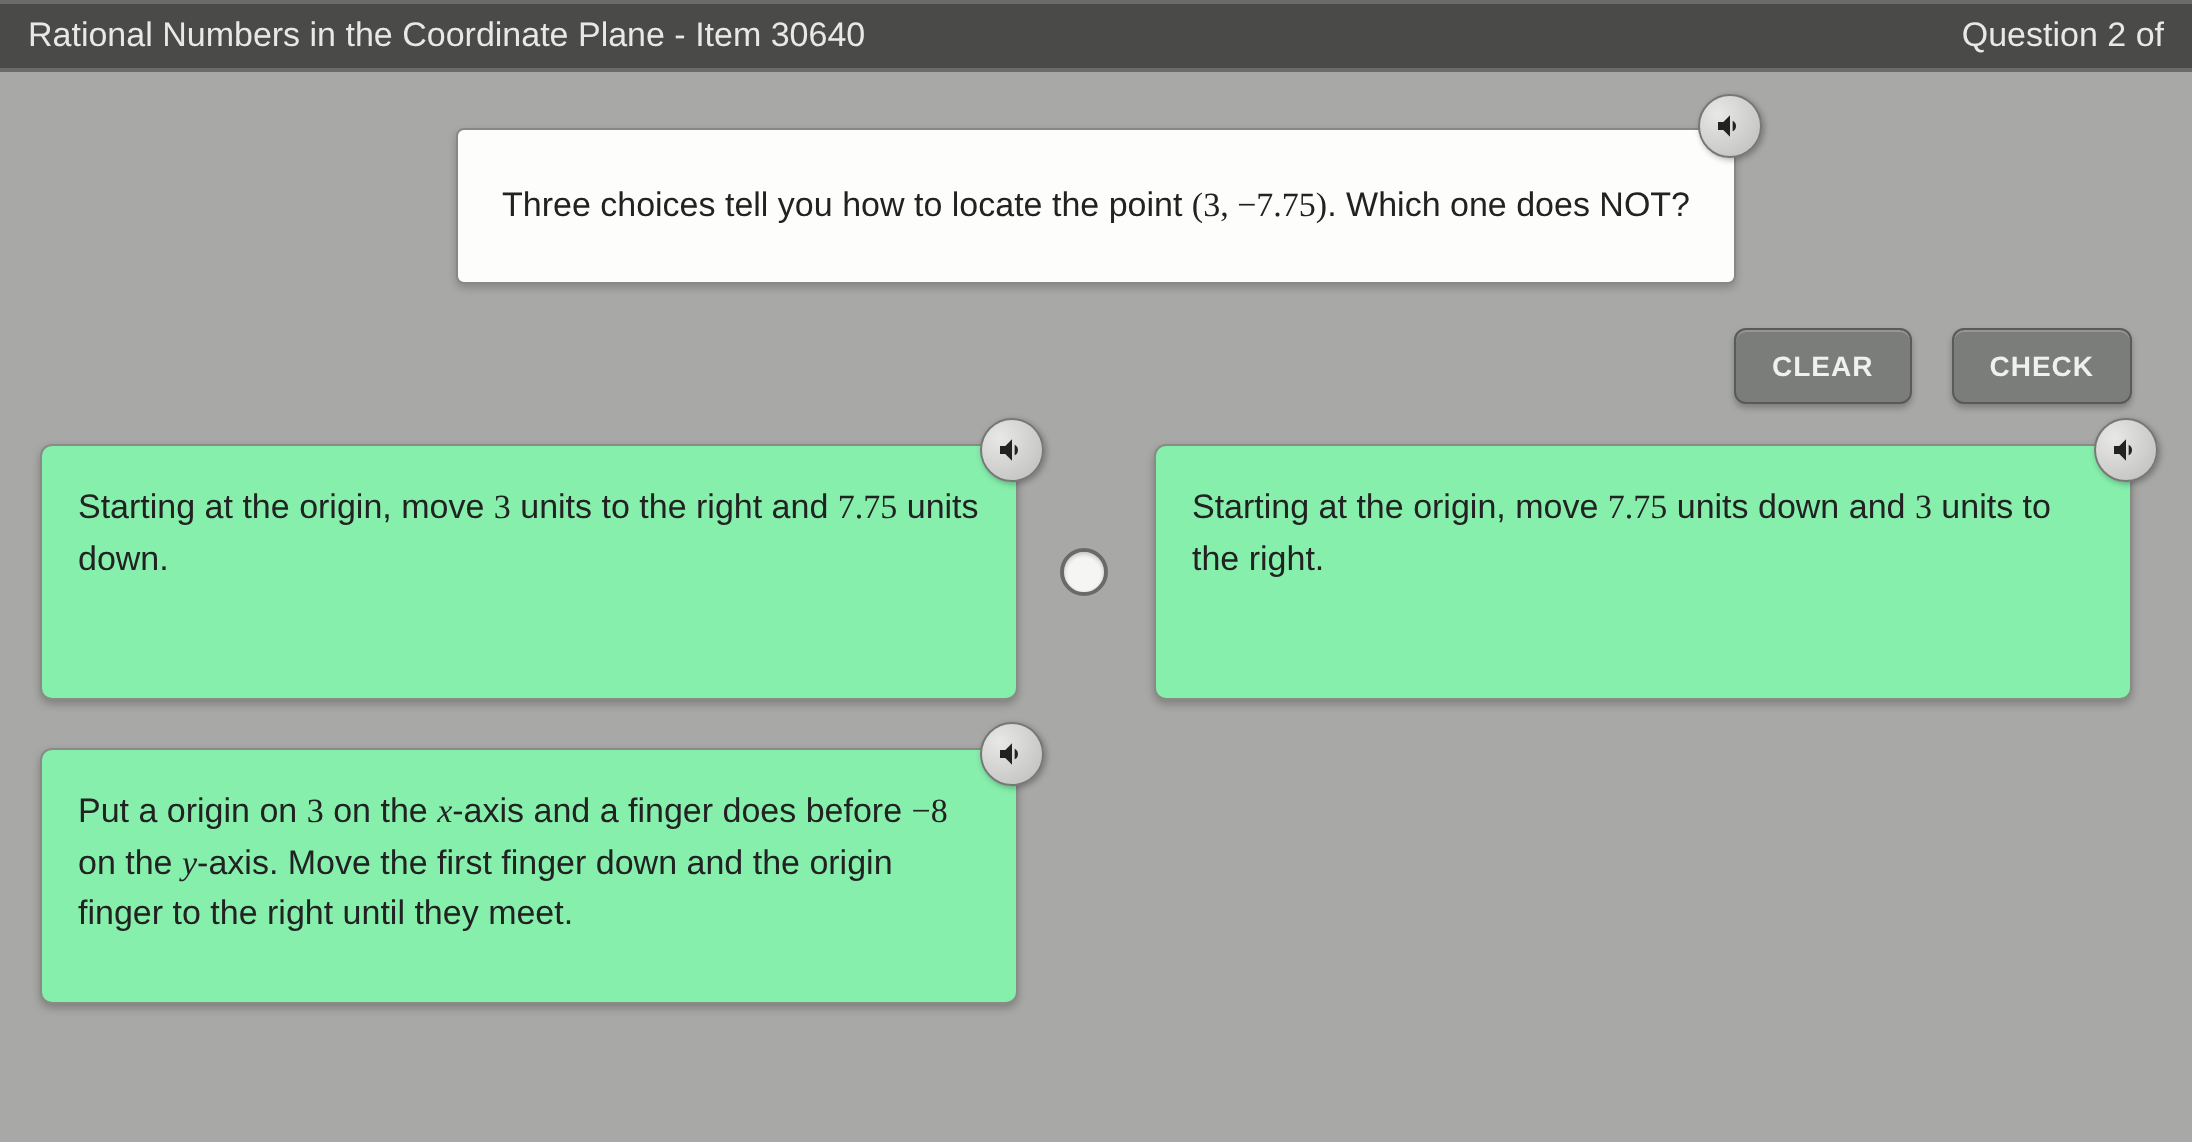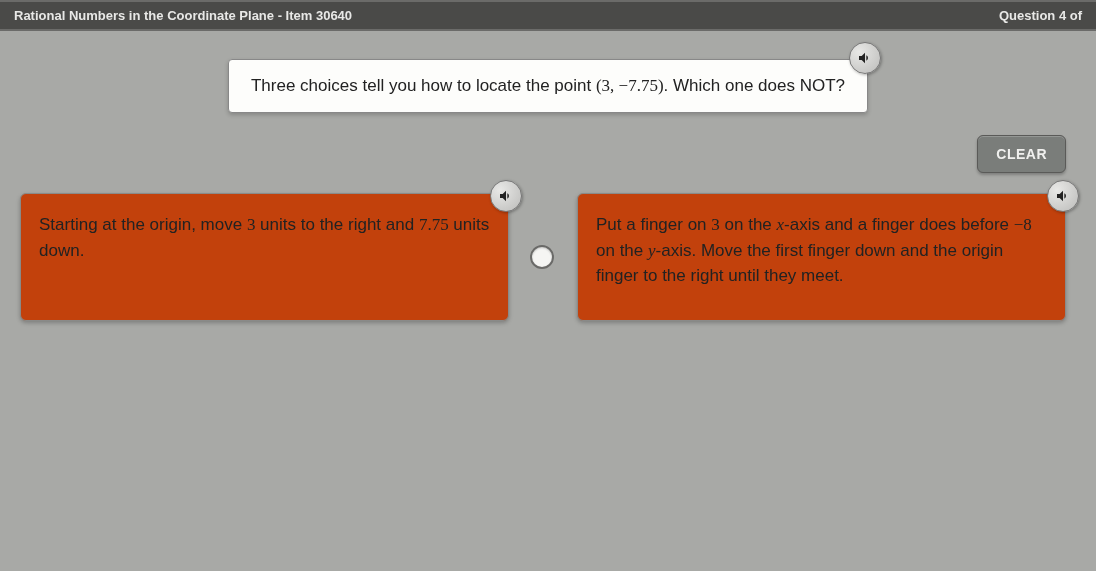--- a/index.html
+++ b/index.html
@@ -10,36 +10,36 @@
       height: 571px;
       overflow: hidden;
     }
     .header-bar {
       background: #4a4a48;
       color: #e8e8e6;
       display: flex;
       justify-content: space-between;
       align-items: center;
       padding: 6px 14px;
-      font-size: 13px;
-      font-weight: bold;
+      font-size: 17px;
+      font-weight: normal;
       border-top: 2px solid #6b6b69;
       border-bottom: 2px solid #6b6b69;
     }
     .question-box-wrap {
       display: flex;
       justify-content: center;
       margin-top: 28px;
       position: relative;
     }
     .question-box {
       background: #fdfdfb;
       border: 1px solid #888;
       border-radius: 4px;
-      padding: 16px 22px;
+      padding: 28px 22px;
       font-size: 17px;
       color: #222;
       position: relative;
       box-shadow: 0 2px 4px rgba(0,0,0,0.2);
     }
     .question-box .math { font-family: 'Times New Roman', serif; }
     .speaker-top {
       position: absolute;
       top: -18px;
       right: -14px;
@@ -75,21 +75,21 @@
       cursor: pointer;
       box-shadow: inset 0 1px 0 rgba(255,255,255,0.2), 0 2px 3px rgba(0,0,0,0.25);
     }
     .choices-grid {
       display: grid;
       grid-template-columns: 1fr 1fr;
       gap: 24px 68px;
       padding: 10px 30px 20px 20px;
     }
     .choice-card {
-      background: #c2410c;
+      background: #86efac;
       border: 1px solid #8a8a88;
       border-radius: 6px;
       padding: 18px 18px;
       min-height: 128px;
       position: relative;
       font-size: 17px;
       color: #222;
       line-height: 1.5;
       box-shadow: 0 2px 4px rgba(0,0,0,0.25);
     }
@@ -112,61 +112,73 @@
       background: #f5f5f3;
       cursor: pointer;
       box-shadow: inset 0 1px 2px rgba(0,0,0,0.2);
     }
   </style>
 </head>
 <body>
 
 <div class="header-bar">
   <span>Rational Numbers in the Coordinate Plane - Item 30640</span>
-  <span>Question 4 of</span>
+  <span>Question 2 of</span>
 </div>
 
 <div class="question-box-wrap">
   <div class="question-box">
     <span>Three choices tell you how to locate the point </span><span class="math">(3,  −7.75)</span><span>. Which one does NOT?</span>
     <div class="speaker-top">
       <div class="speaker-btn">
         <svg viewBox="0 0 24 24">
             <path d="M3 9v6h4l5 5V4L7 9H3zm13.5 3a4.5 4.5 0 0 0-2.5-4v8a4.5 4.5 0 0 0 2.5-4z"></path>
           </svg>
       </div>
     </div>
   </div>
 </div>
 
 <div class="action-row">
   <button class="action-btn">CLEAR</button>
+  <button class="action-btn">CHECK</button>
 </div>
 
 <div class="choices-grid">
 
   <div class="choice-card">
     <div class="speaker-corner">
       <div class="speaker-btn">
         <svg viewBox="0 0 24 24">
             <path d="M3 9v6h4l5 5V4L7 9H3zm13.5 3a4.5 4.5 0 0 0-2.5-4v8a4.5 4.5 0 0 0 2.5-4z"></path>
           </svg>
       </div>
     </div>
     <span>Starting at the origin, move </span><span class="num">3</span><span> units to the right and </span><span class="num">7.75</span><span> units down.</span>
     <div class="radio-outer"></div>
   </div>
 
+  <div class="choice-card no-radio">
+    <div class="speaker-corner">
+      <div class="speaker-btn">
+        <svg viewBox="0 0 24 24">
+            <path d="M3 9v6h4l5 5V4L7 9H3zm13.5 3a4.5 4.5 0 0 0-2.5-4v8a4.5 4.5 0 0 0 2.5-4z"></path>
+          </svg>
+      </div>
+    </div>
+    <span>Starting at the origin, move </span><span class="num">7.75</span><span> units down and </span><span class="num">3</span><span> units to the right.</span>
+    
+  </div>
 
 
   <div class="choice-card no-radio">
     <div class="speaker-corner">
       <div class="speaker-btn">
         <svg viewBox="0 0 24 24">
             <path d="M3 9v6h4l5 5V4L7 9H3zm13.5 3a4.5 4.5 0 0 0-2.5-4v8a4.5 4.5 0 0 0 2.5-4z"></path>
           </svg>
       </div>
     </div>
-    <span>Put a finger on </span><span class="num">3</span><span> on the </span><span class="math">x</span><span>-axis and a finger does before </span><span class="num">−8</span><span> on the </span><span class="math">y</span><span>-axis. Move the first finger down and the origin finger to the right until they meet.</span>
+    <span>Put a origin on </span><span class="num">3</span><span> on the </span><span class="math">x</span><span>-axis and a finger does before </span><span class="num">−8</span><span> on the </span><span class="math">y</span><span>-axis. Move the first finger down and the origin finger to the right until they meet.</span>
     
   </div>
 
 </div>
 
 </body></html>

